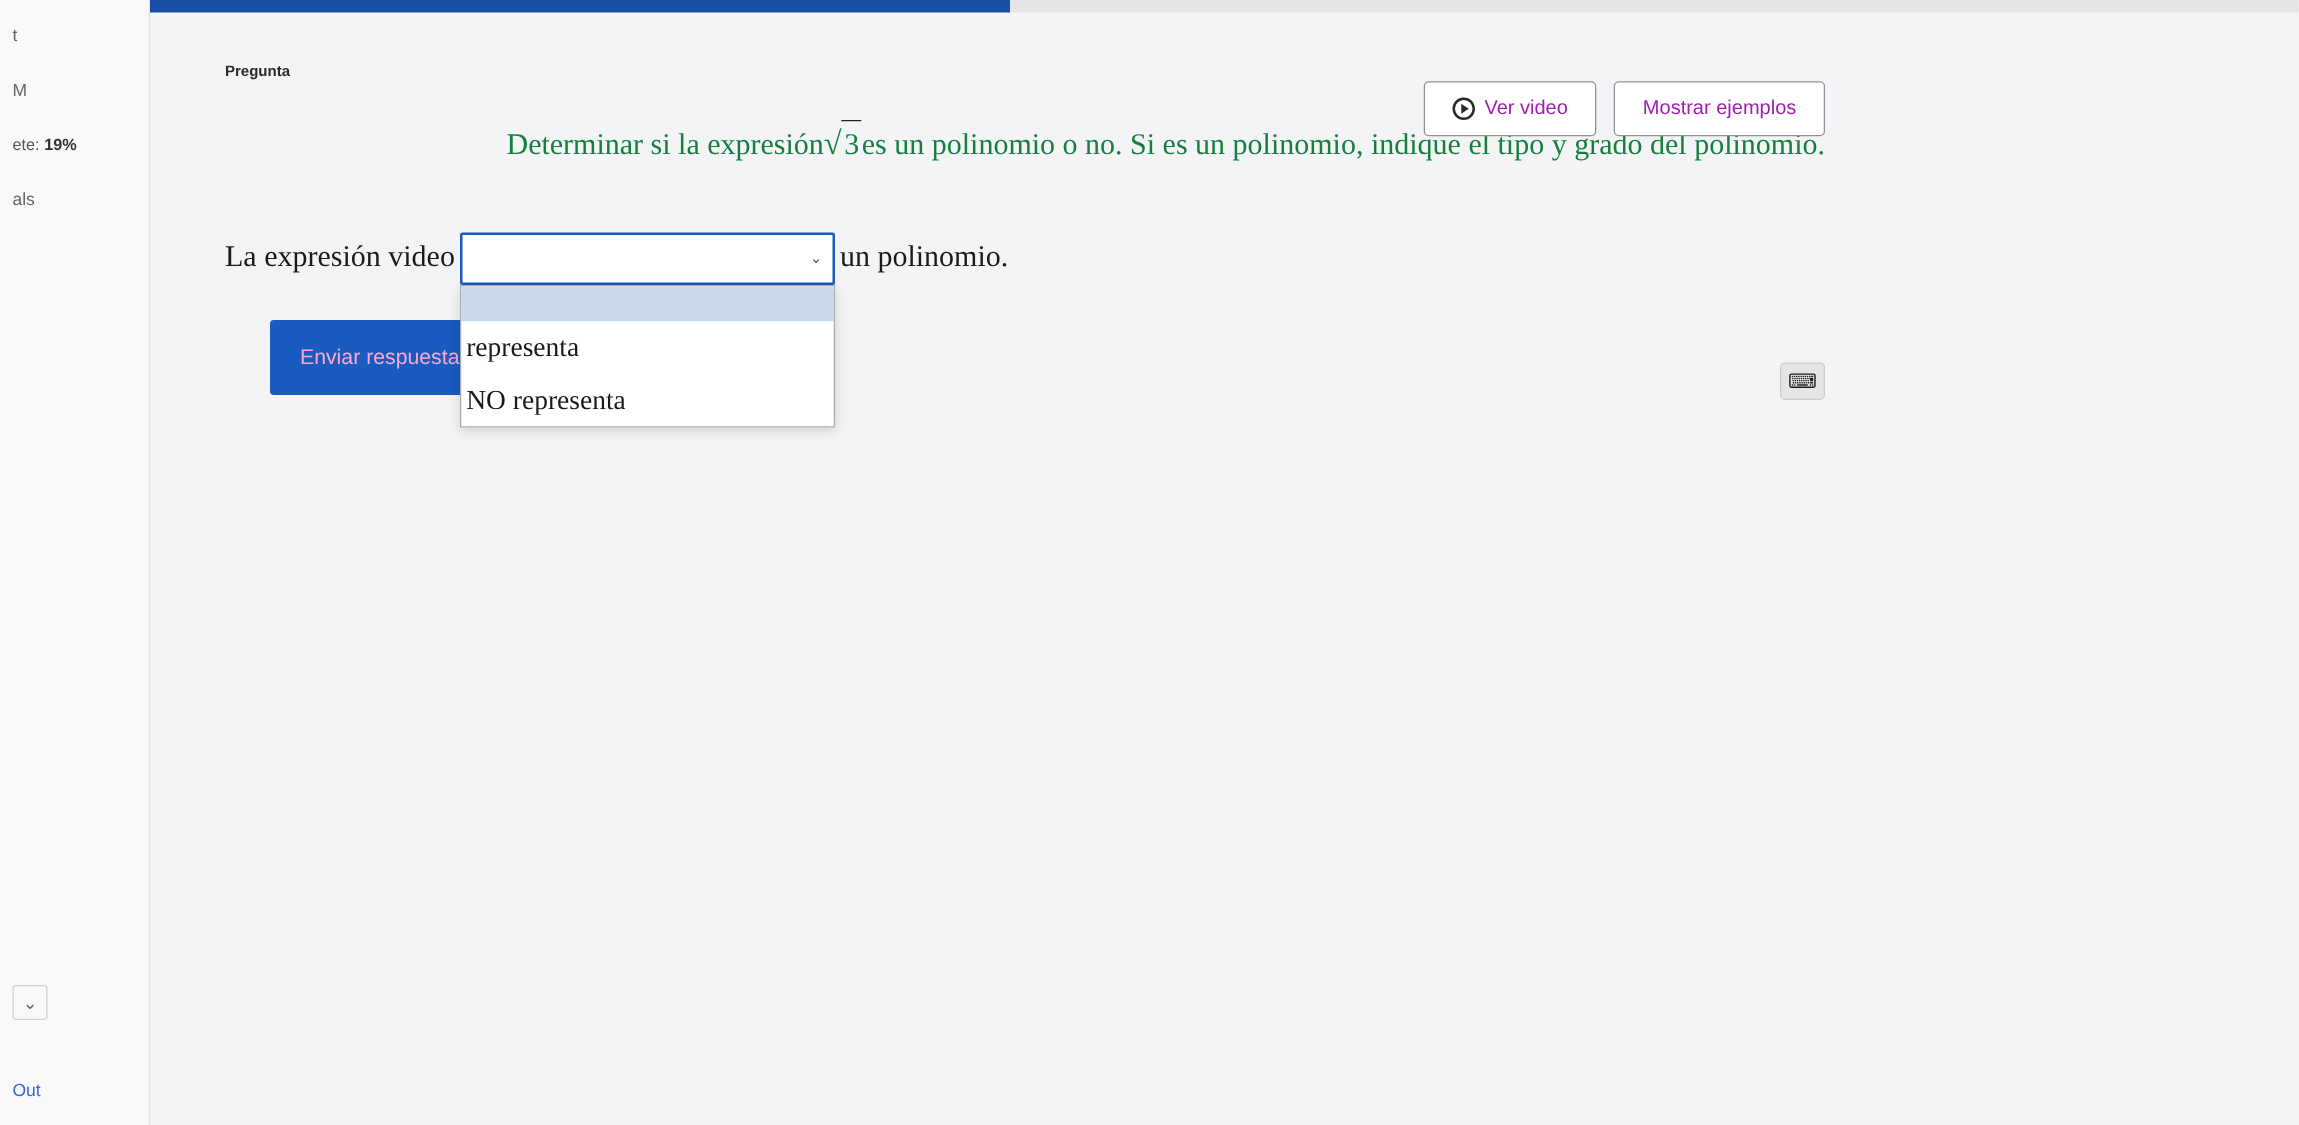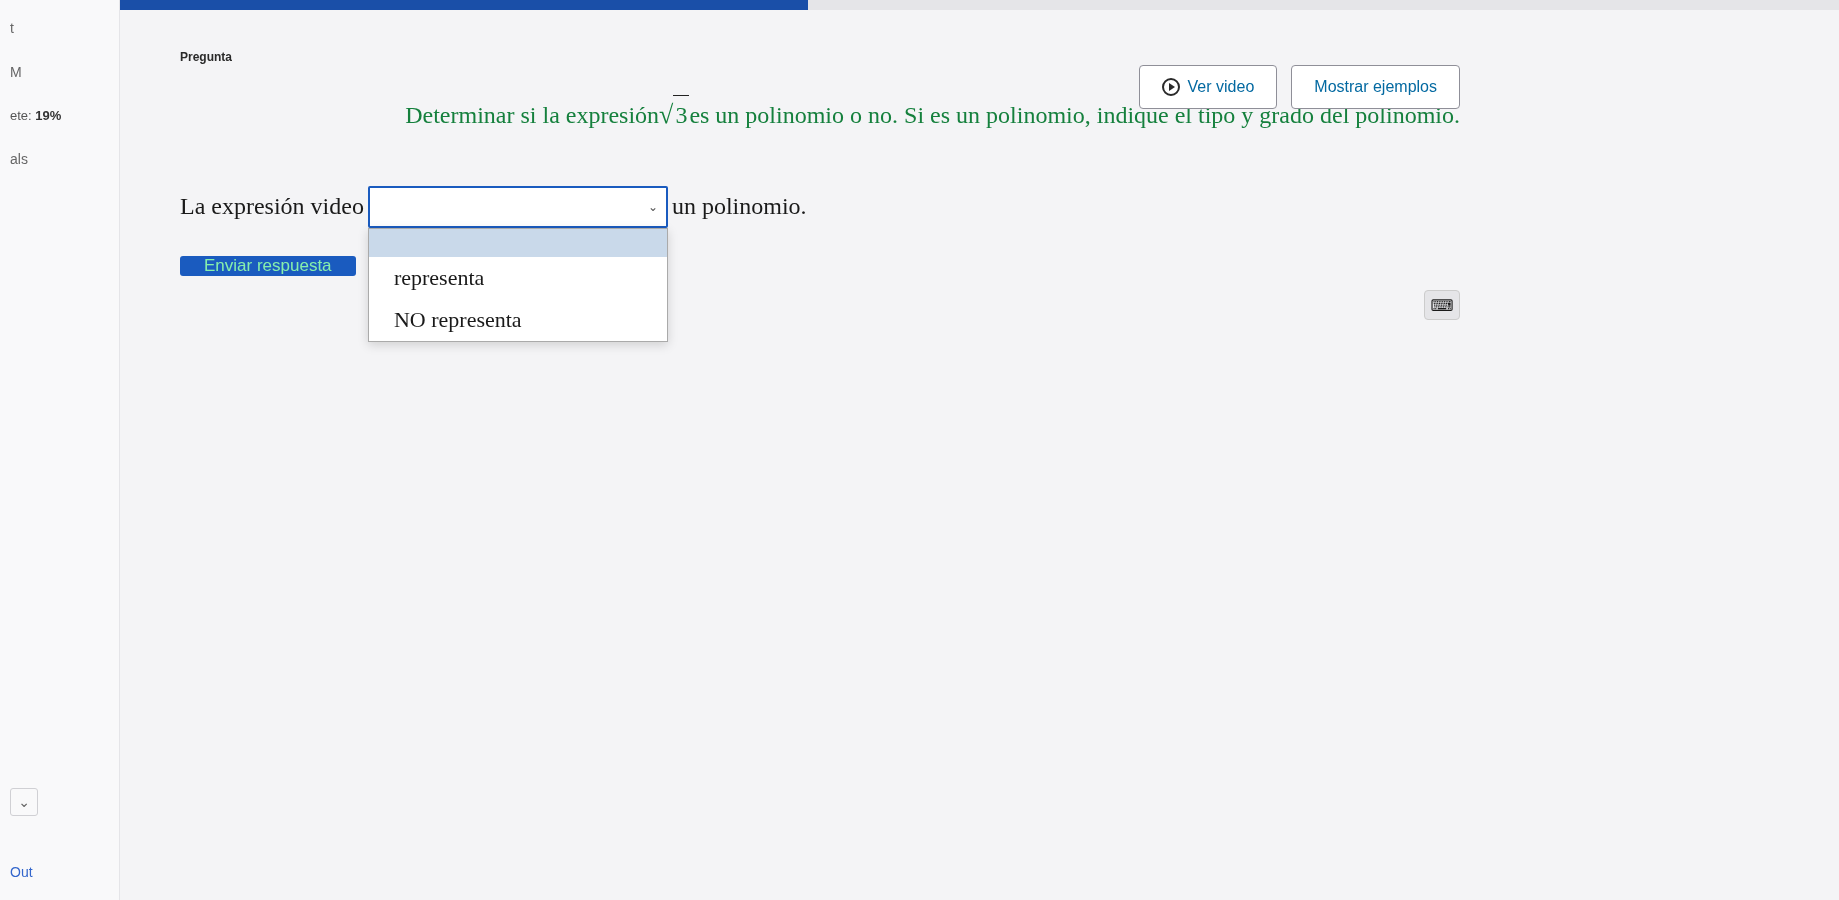--- a/index.html
+++ b/index.html
@@ -74,21 +74,21 @@
       font-family: -apple-system, BlinkMacSystemFont, 'Segoe UI', Arial, sans-serif;
       font-size: 16px;
       background: #fff;
       border: 1px solid #8f8f98;
       border-radius: 4px;
       padding: 12px 22px;
       cursor: pointer;
       display: flex;
       align-items: center;
       gap: 8px;
-      color: #0369a1;
+      color: #a21caf;
     }
     .play-icon {
       width: 18px;
       height: 18px;
       border: 2px solid #2a2a2a;
       border-radius: 50%;
       display: inline-flex;
       align-items: center;
       justify-content: center;
     }
@@ -169,38 +169,39 @@
       position: absolute;
       top: 42px;
       left: 0;
       width: 300px;
       background: #fff;
       border: 1px solid #aaa;
       box-shadow: 0 3px 10px rgba(0,0,0,0.15);
       z-index: 10;
     }
     .dropdown-option {
-      padding: 8px 25px;
+      padding: 8px 4px;
       font-size: 22px;
       cursor: pointer;
       font-family: Georgia, 'Times New Roman', serif;
     }
     .dropdown-option.blank {
       background: #c9d9ea;
       height: 28px;
     }
     .submit-btn {
       font-family: -apple-system, BlinkMacSystemFont, 'Segoe UI', Arial, sans-serif;
       background: #1a5bbf;
-      color: #86efac;
+      color: #f9a8d4;
       border: none;
       border-radius: 3px;
-      padding: 0 24px;
+      padding: 20px 24px;
       font-size: 17px;
       cursor: pointer;
+      margin-left: 36px;
     }
     .keyboard-icon {
       position: absolute;
       right: 60px;
       top: 280px;
       width: 36px;
       height: 30px;
       background: #e5e5e8;
       border: 1px solid #ccc;
       border-radius: 4px;

